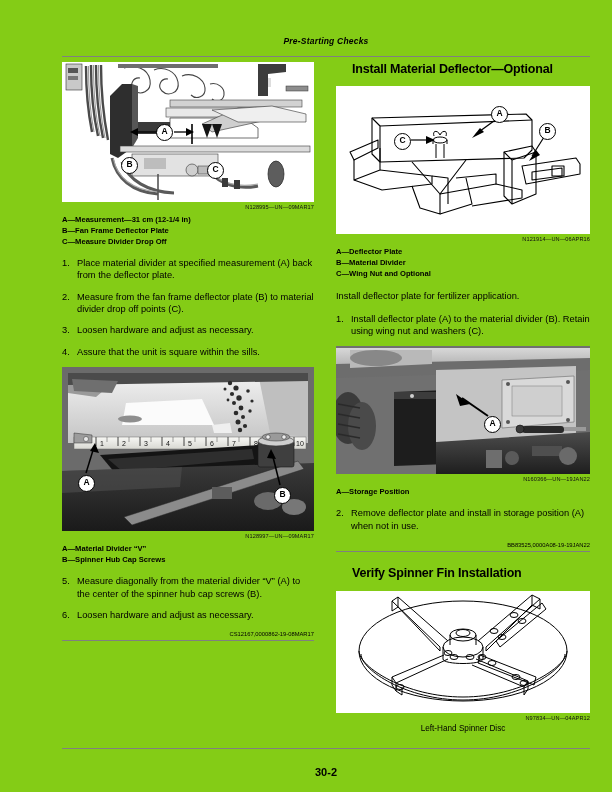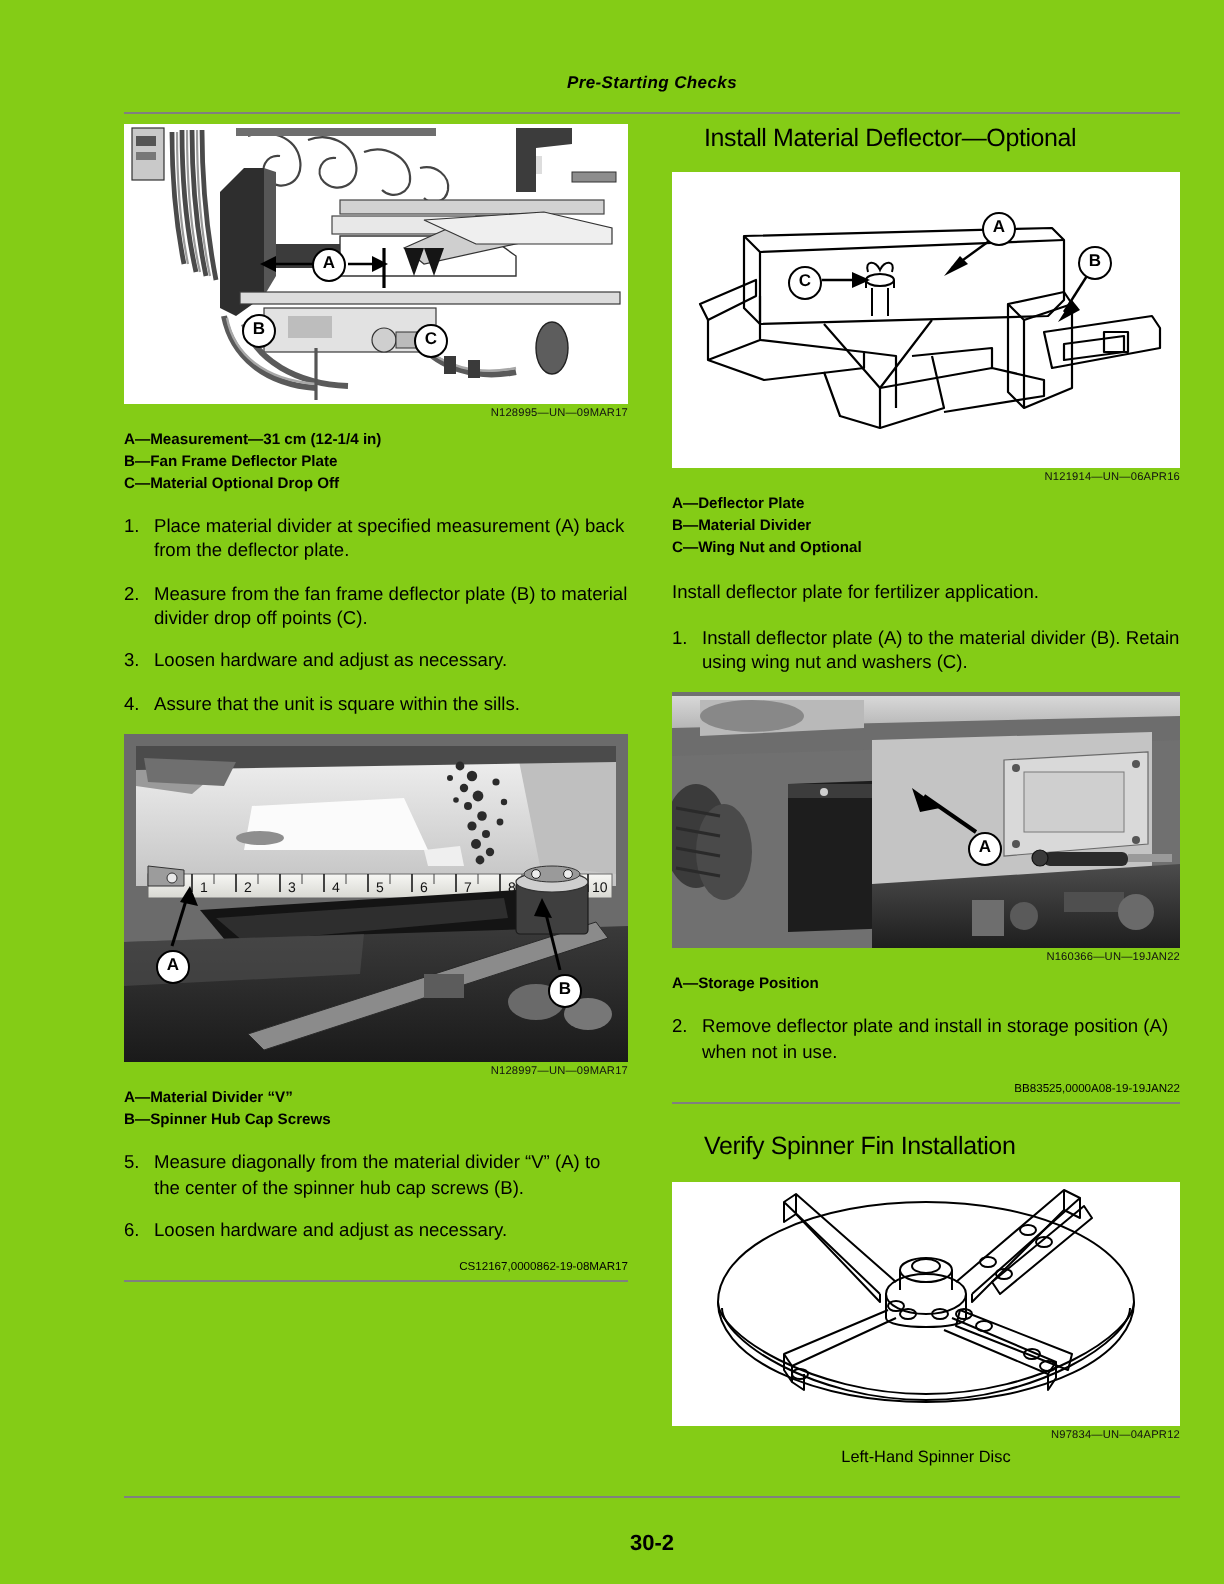--- a/index.html
+++ b/index.html
@@ -38,21 +38,21 @@
     background: #808080;
   }
 
   
   .col-left  { position: absolute; left: 62px;  top: 62px; width: 252px; }
   .col-right { position: absolute; left: 336px; top: 62px; width: 254px; }
 
   
   .sec-title {
     font-size: 12.5px;
-    font-weight: normal;
+    font-weight: bold;
     letter-spacing: -.2px;
     margin: 0 0 10px 0;
     line-height: 1.15;
     padding-left: 16px;
   }
   .legend {
     font-size: 7.6px;
     font-weight: bold;
     line-height: 1.45;
     margin: 0;
@@ -218,21 +218,21 @@
         <span class="bub" style="left:94px; top:62px;">A</span>
         <span class="bub" style="left:59px; top:95px;">B</span>
         <span class="bub" style="left:145px; top:100px;">C</span>
       </div>
       <div class="fig-id">N128995—UN—09MAR17</div>
     </div>
 
     <div class="legend" style="margin-top:4px;">
       <div>A—Measurement—31 cm (12-1/4 in)</div>
       <div>B—Fan Frame Deflector Plate</div>
-      <div>C—Material Optional Drop Off</div>
+      <div>C—Measure Divider Drop Off</div>
     </div>
 
     <ul class="steps">
       <li class="step">
         <span class="step-num">1.</span>
         <span>Place material divider at specified measurement (A) back from the deflector plate.</span>
       </li>
       <li class="step">
         <span class="step-num">2.</span>
         <span>Measure from the fan frame deflector plate (B) to material divider drop off points (C).</span>

